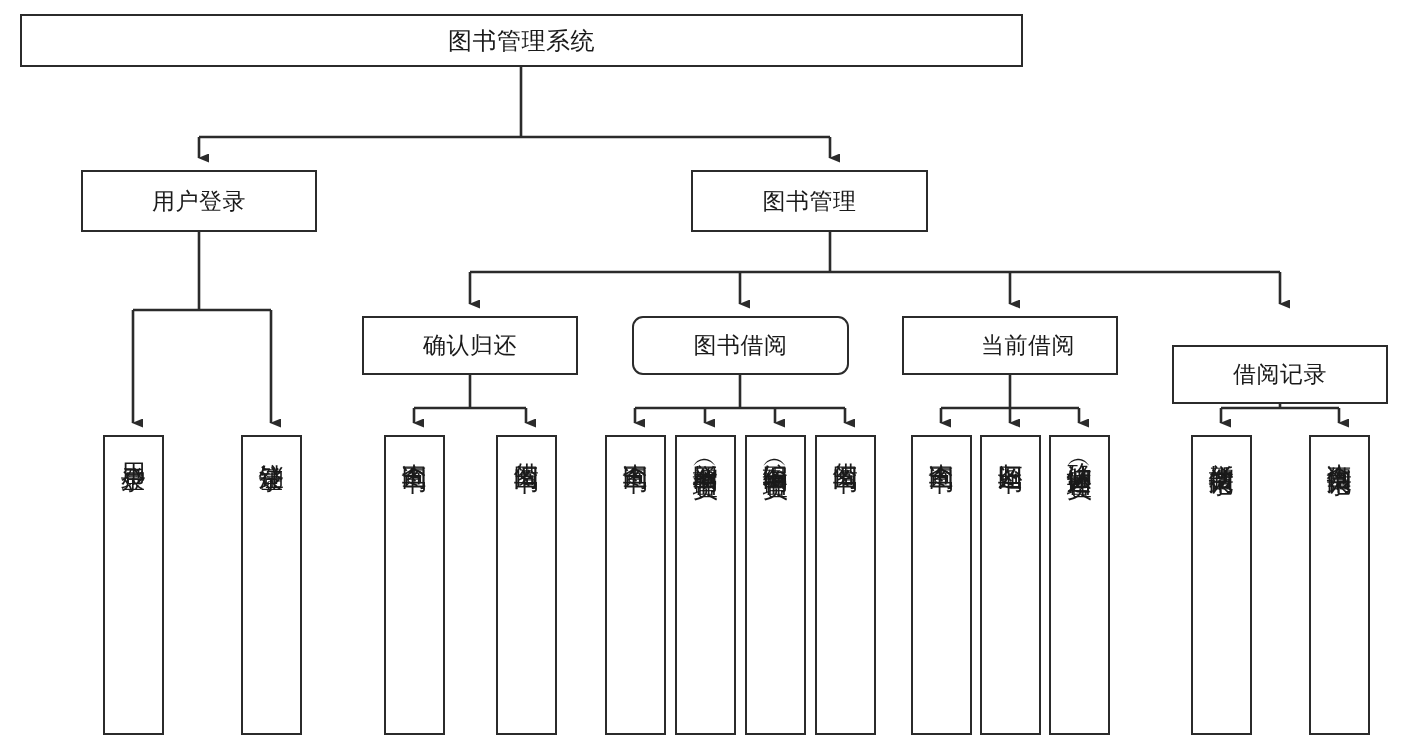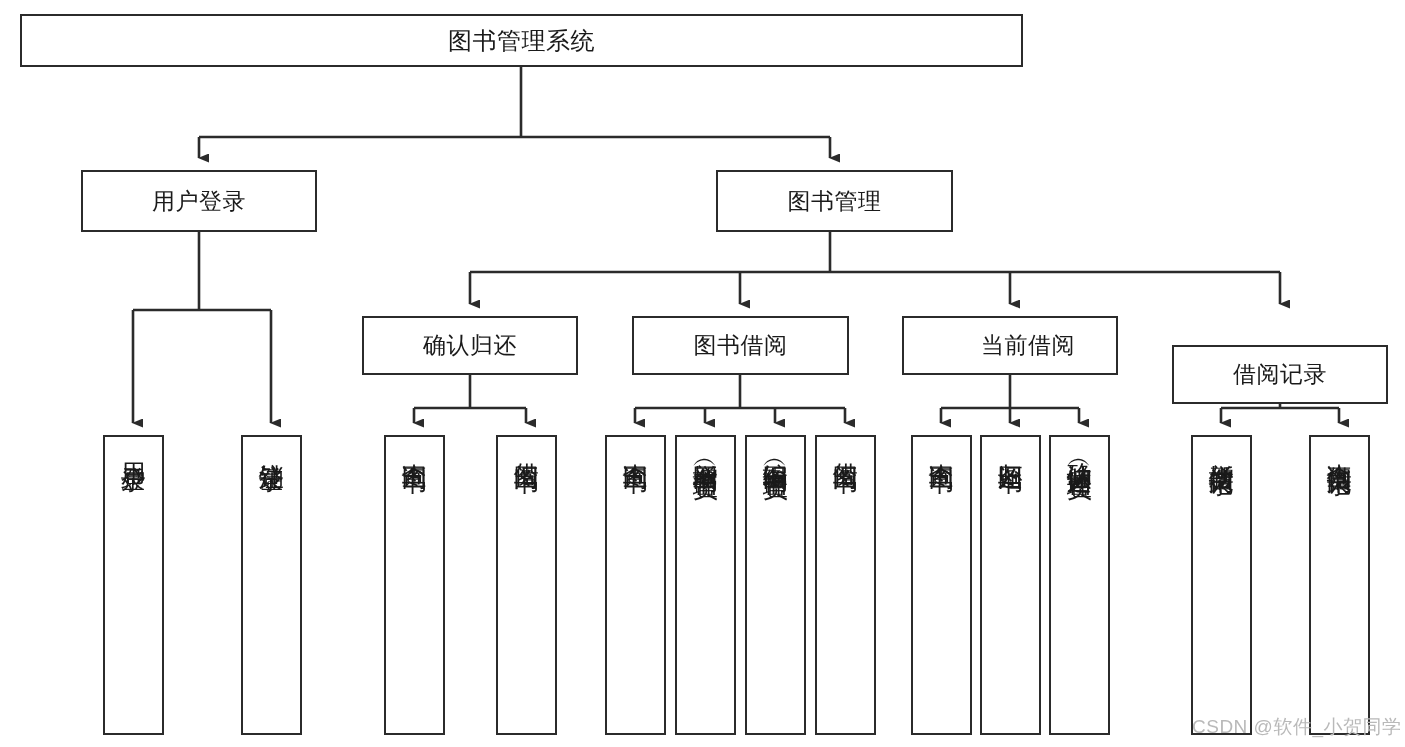--- a/index.html
+++ b/index.html
@@ -120,28 +120,28 @@
     </g>
   </svg>
 
   <div class="node root" style="left:20px; top:14px; width:1003px; height:53px;">
     <span class="lbl">图书管理系统</span>
   </div>
 
   <div class="node" style="left:81px; top:170px; width:236px; height:62px;">
     <span class="lbl">用户登录</span>
   </div>
-  <div class="node" style="left:716px; top:170px; width:237px; height:62px;align-items:center;">
+  <div class="node" style="left:691px; top:170px; width:237px; height:62px;align-items:center;">
     <span class="lbl">图书管理</span>
   </div>
 
   <div class="node" style="left:362px; top:316px; width:216px; height:59px;">
     <span class="lbl">确认归还</span>
   </div>
-  <div class="node" style="left:632px; top:316px; width:217px; height:59px;">
+  <div class="node" style="left:632px; top:316px; width:217px; height:59px;border-radius:11px;">
     <span class="lbl">图书借阅</span>
   </div>
   <div class="node" style="left:902px; top:316px; width:216px; height:59px;padding-left:36px;">
     <span class="lbl">当前借阅</span>
   </div>
   <div class="node" style="left:1172px; top:316px; width:216px; height:59px;margin-top:29px;">
     <span class="lbl">借阅记录</span>
   </div>
 
   <div class="node vert" style="left:103px; top:435px; width:61px; height:300px;">
@@ -181,15 +181,14 @@
     <span class="lbl">确认归还（管理员）</span>
   </div>
 
   <div class="node vert" style="left:1191px; top:435px; width:61px; height:300px;">
     <span class="lbl">新增借阅记录</span>
   </div>
   <div class="node vert" style="left:1309px; top:435px; width:61px; height:300px;">
     <span class="lbl">查询借阅记录</span>
   </div>
 
-  <div class="watermark" style="left:1192px; top:714px;">CSDN @软件_小贺同学</div>
 
 </div>
 
 </body></html>

